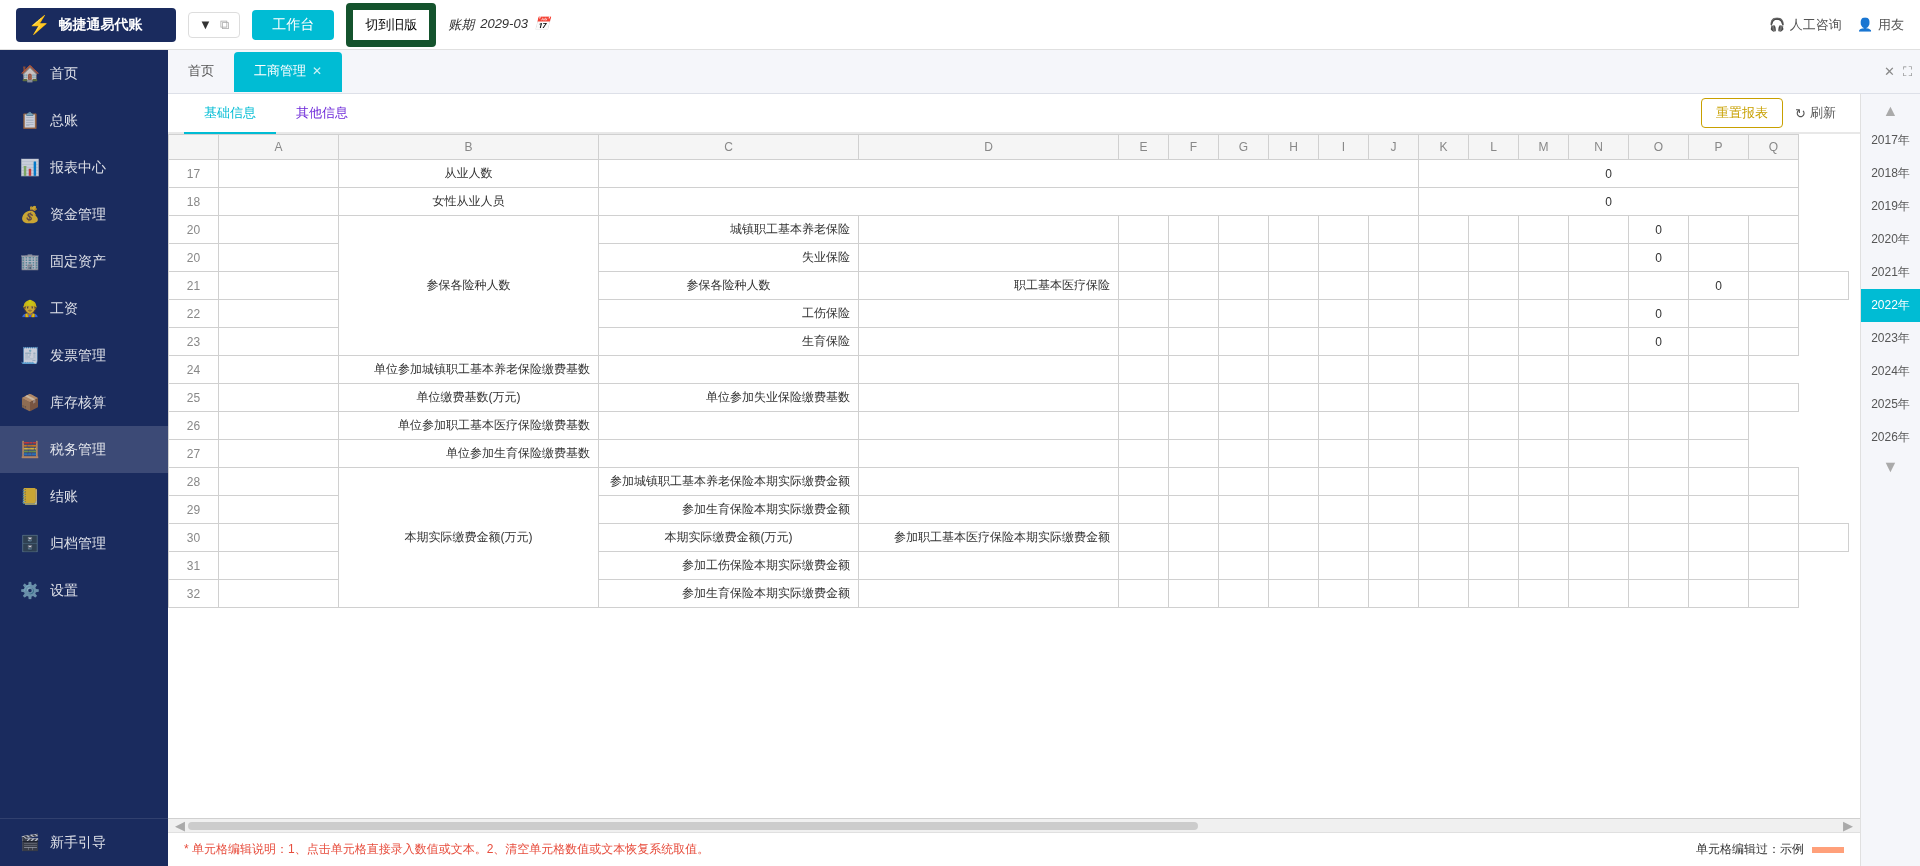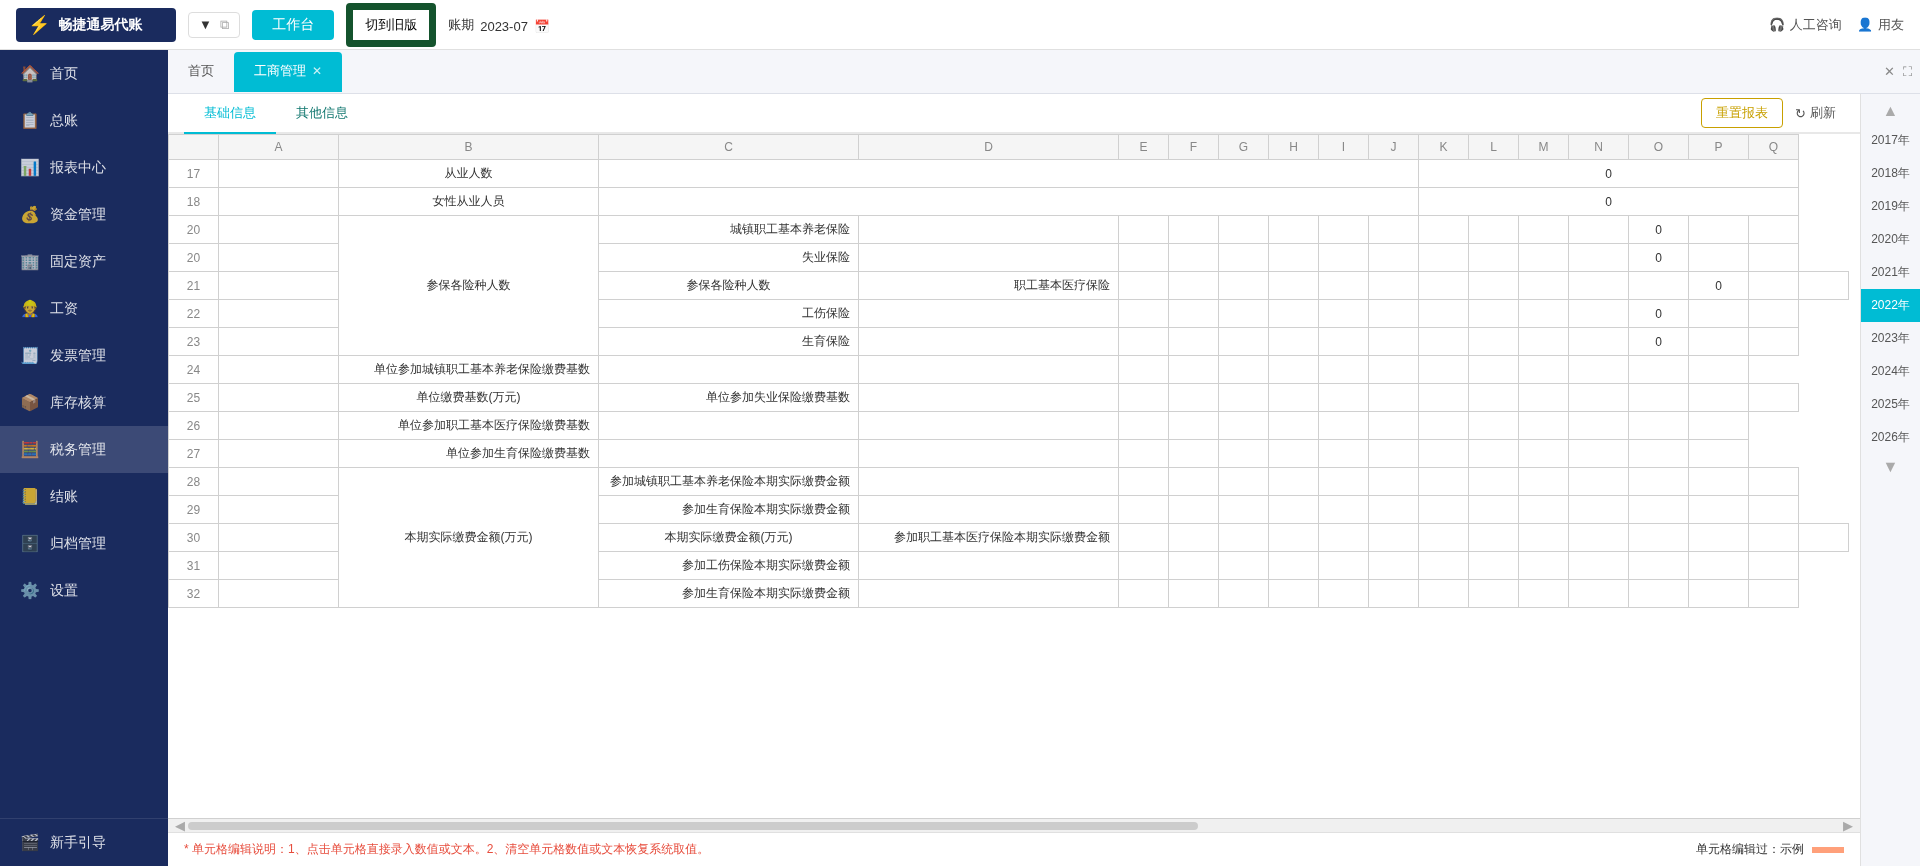--- a/index.html
+++ b/index.html
@@ -24,21 +24,21 @@
     }
     .workbench-btn {
       background: #00bcd4; color: #fff; border: none; border-radius: 4px;
       padding: 6px 20px; cursor: pointer; font-size: 14px;
     }
     .old-version-btn {
       border: 7px solid #14532d; background: #fff; border-radius: 4px;
       padding: 6px 12px; cursor: pointer; font-size: 13px;
     }
     .period-info {
-      display: flex; align-items: flex-end; gap: 6px; font-size: 13px; color: #333;
+      display: flex; align-items: flex-start; gap: 6px; font-size: 13px; color: #333; font-style: italic;
     }
     .header-right {
       margin-left: auto; display: flex; align-items: center; gap: 16px; font-size: 13px;
     }
     .user-service { display: flex; align-items: center; gap: 4px; cursor: pointer; color: #555; }
 
     
     .app-layout { display: flex; height: calc(100vh - 50px); }
 
     
@@ -100,21 +100,21 @@
     .inner-content { flex: 1; display: flex; flex-direction: column; overflow: hidden; }
 
     
     .sub-tabs {
       display: flex; align-items: center; border-bottom: 2px solid #e8e8e8;
       padding: 0 16px; background: #fff; gap: 0;
       justify-content: space-between;
     }
     .sub-tabs-left { display: flex; }
     .sub-tab {
-      padding: 10px 20px; cursor: pointer; font-size: 13px; color: #0f766e;
+      padding: 10px 20px; cursor: pointer; font-size: 13px; color: #6d28d9;
       border-bottom: 2px solid transparent; margin-bottom: -2px;
     }
     .sub-tab.active { color: #00bcd4; border-bottom: 2px solid #00bcd4; }
     .sub-tabs-right { display: flex; align-items: center; gap: 12px; padding-right: 8px; }
     .reset-report-btn {
       border: 1px solid #c8a000; color: #c8a000; background: #fff;
       border-radius: 4px; padding: 5px 14px; cursor: pointer; font-size: 13px;
     }
     .refresh-btn {
       display: flex; align-items: center; gap: 4px; cursor: pointer;
@@ -171,21 +171,21 @@
     <span>畅捷通易代账</span>
   </div>
   <div class="company-selector">
     <span>▼</span>
     <span style="margin-left:4px;color:#aaa;">⧉</span>
   </div>
   <button class="workbench-btn">工作台</button>
   <button class="old-version-btn">切到旧版</button>
   <div class="period-info">
     <span>账期</span>
-    <span>2023-07</span>
+    <span>2029-03</span>
     <span>📅</span>
   </div>
   <div class="header-right">
     <div class="user-service">
       <span>🎧</span>
       <span>人工咨询</span>
     </div>
     <div class="user-service">
       <span>👤</span>
       <span>用友</span>

